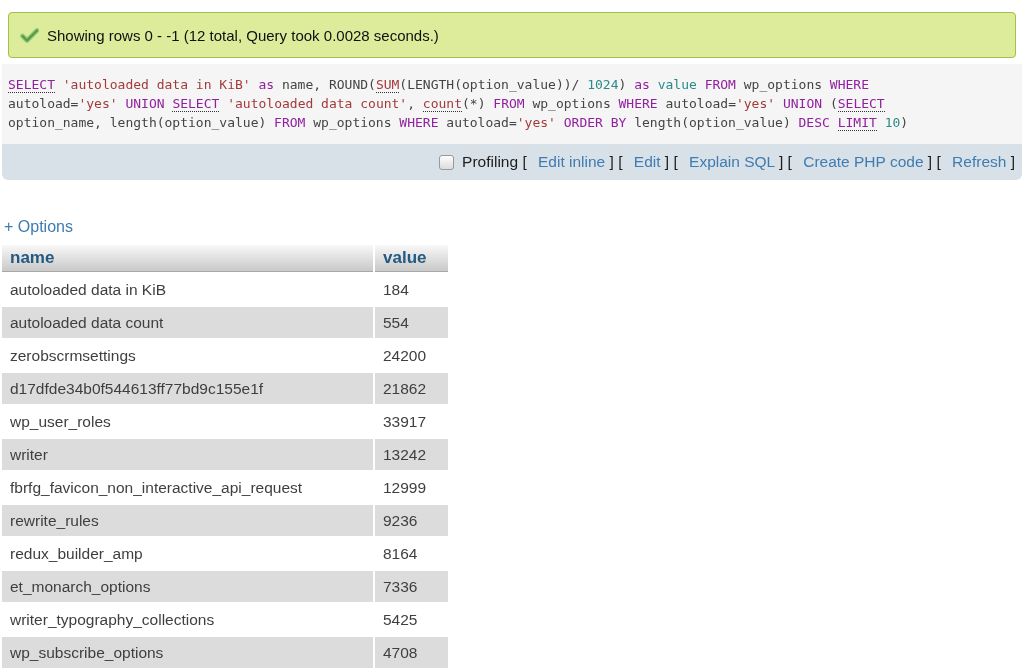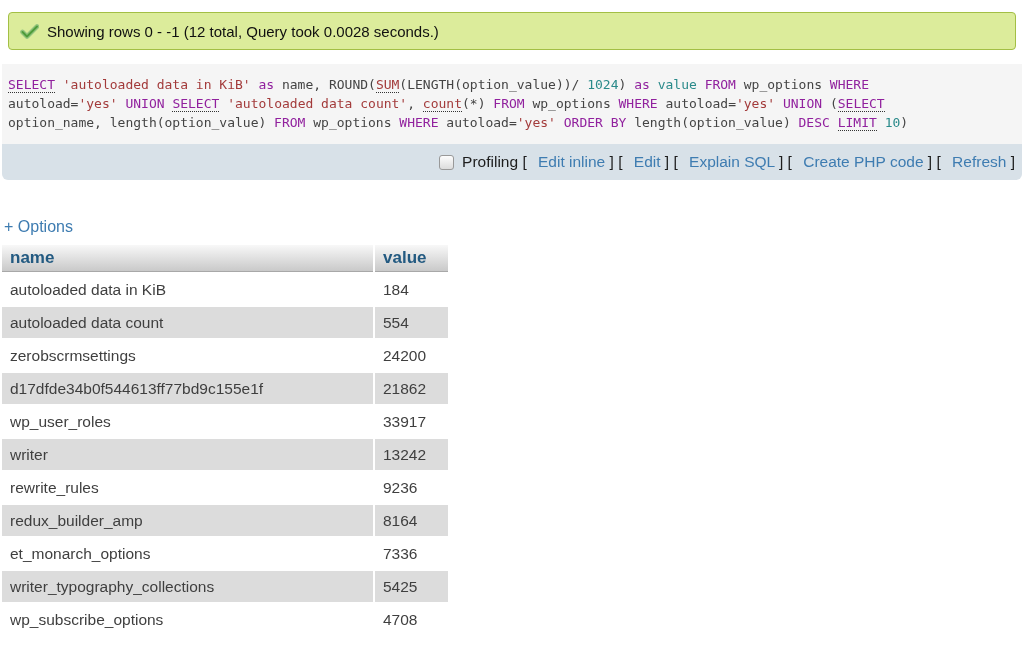--- a/index.html
+++ b/index.html
@@ -3,21 +3,21 @@
 <meta charset="utf-8">
 <style>
   html,body{margin:0;padding:0;}
   body{
     width:1024px;height:670px;position:relative;overflow:hidden;
     background:#ffffff;font-family:"Liberation Sans",sans-serif;
   }
 
   
   .banner{
-    position:absolute;left:8px;right:8px;top:12px;height:38px;
+    position:absolute;left:8px;right:8px;top:12px;height:46px;
     box-sizing:border-box;
     background:var(--success-bg);
     border:1px solid var(--success-border);
     border-radius:4px;
     display:flex;align-items:center;padding-left:11px;
   }
   .banner-text{font-size:15px;color:#101010;margin-left:8px;}
 
   
   .query-wrap{position:absolute;left:2px;right:2px;top:64px;}
@@ -125,20 +125,24 @@
       </tr>
       <tr>
         <td>wp_user_roles</td>
         <td>33917</td>
       </tr>
       <tr>
         <td>writer</td>
         <td>13242</td>
       </tr>
       <tr>
+        <td>fbrfg_favicon_non_interactive_api_request</td>
+        <td>12999</td>
+      </tr>
+      <tr>
         <td>rewrite_rules</td>
         <td>9236</td>
       </tr>
       <tr>
         <td>redux_builder_amp</td>
         <td>8164</td>
       </tr>
       <tr>
         <td>et_monarch_options</td>
         <td>7336</td>

